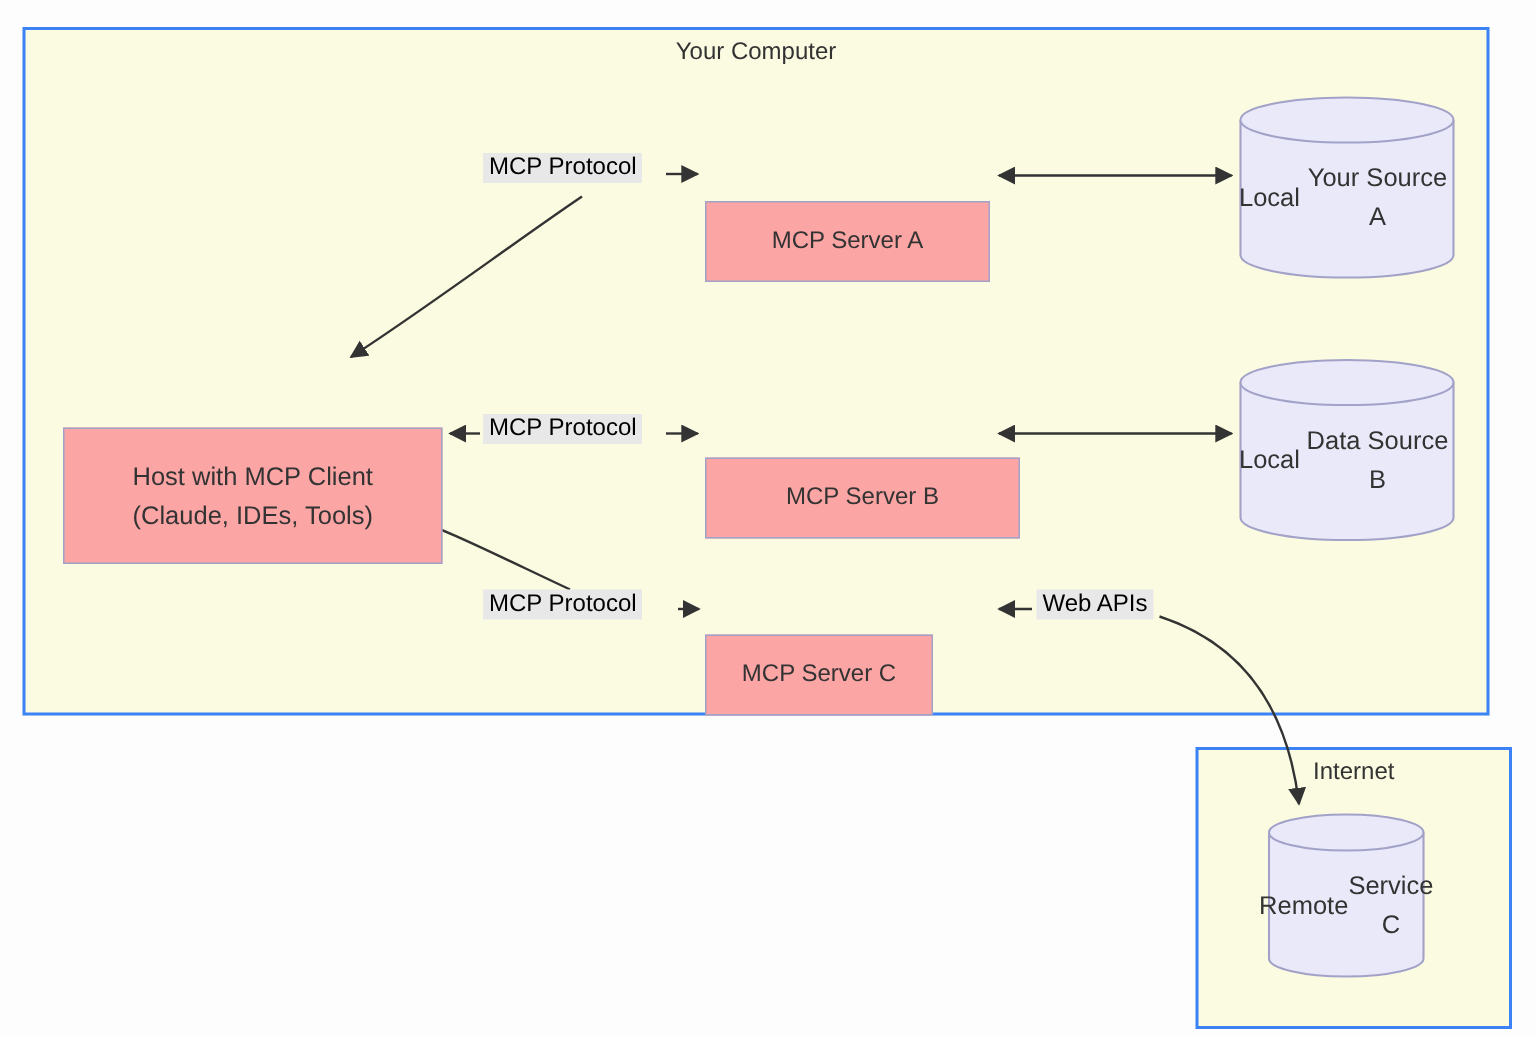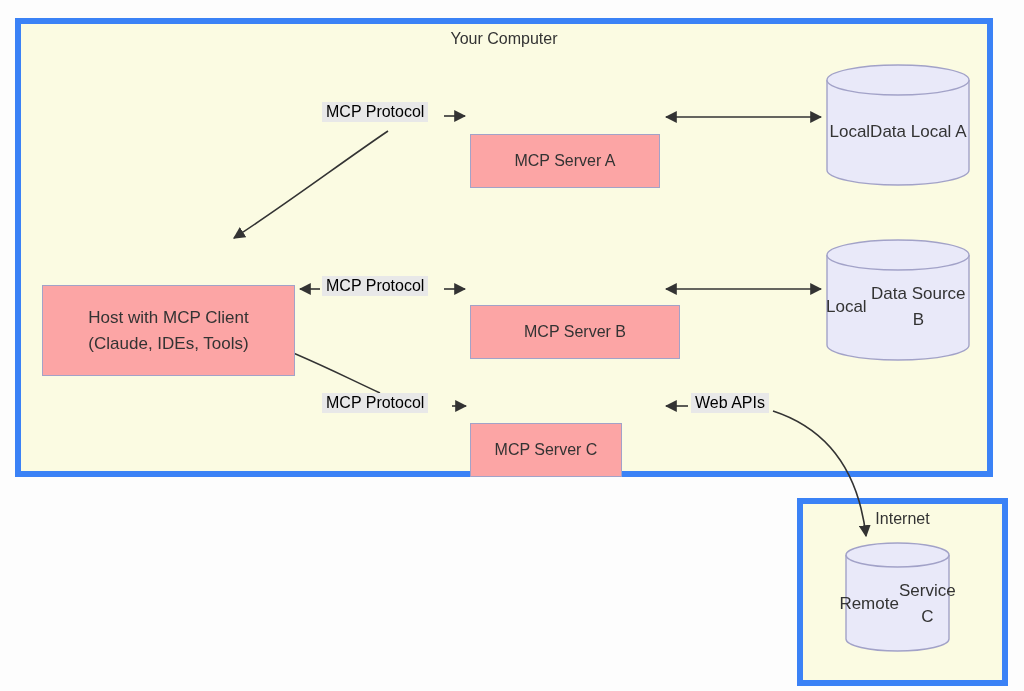--- a/index.html
+++ b/index.html
@@ -1,20 +1,20 @@
 <!DOCTYPE html>
 <html><head>
 <meta charset="utf-8">
 <style>
   html,body{margin:0;padding:0;background:#fdfdfd;}
   body{font-family:"Liberation Sans","DejaVu Sans",sans-serif;color:#333;}
   .canvas{position:relative;width:1024px;height:691px;background:#fdfdfd;overflow:hidden;}
 
   
-  .group{position:absolute;background:#fbfbe2;border:6px solid #3b82f6;box-sizing:border-box;z-index:1;}
+  .group{position:absolute;background:#fbfbe2;border:2px solid #3b82f6;box-sizing:border-box;z-index:1;}
   .group-outer{left:15px;top:18px;width:978px;height:459px;}
   .group-internet{left:797px;top:498px;width:211px;height:188px;}
   .group-title{position:absolute;top:6px;left:0;width:100%;text-align:center;
                font-size:16px;color:#333;}
 
   
   svg.edges{position:absolute;left:0;top:0;width:1024px;height:691px;z-index:2;}
   svg.edges path.edge{fill:none;stroke:#333333;stroke-width:1.6px;}
 
   
@@ -105,21 +105,21 @@
     <div>MCP Server C</div>
   </div>
 
   <div class="cyl cyl-a">
     <svg width="144" height="122" viewBox="0 0 144 122">
       <path d="M1,16 L1,106 A71,15 0 0 0 143,106 L143,16" fill="#e9e9f9" stroke="#a2a2c8" stroke-width="1.4"></path>
       <ellipse cx="72" cy="16" rx="71" ry="15" fill="#e9e9f9" stroke="#a2a2c8" stroke-width="1.4"></ellipse>
     </svg>
     <div class="cyl-text">
       <div>Local</div>
-      <div>Data Local A</div>
+      <div>Your Source A</div>
     </div>
   </div>
 
   <div class="cyl cyl-b">
     <svg width="144" height="122" viewBox="0 0 144 122">
       <path d="M1,16 L1,106 A71,15 0 0 0 143,106 L143,16" fill="#e9e9f9" stroke="#a2a2c8" stroke-width="1.4"></path>
       <ellipse cx="72" cy="16" rx="71" ry="15" fill="#e9e9f9" stroke="#a2a2c8" stroke-width="1.4"></ellipse>
     </svg>
     <div class="cyl-text">
       <div>Local</div>

